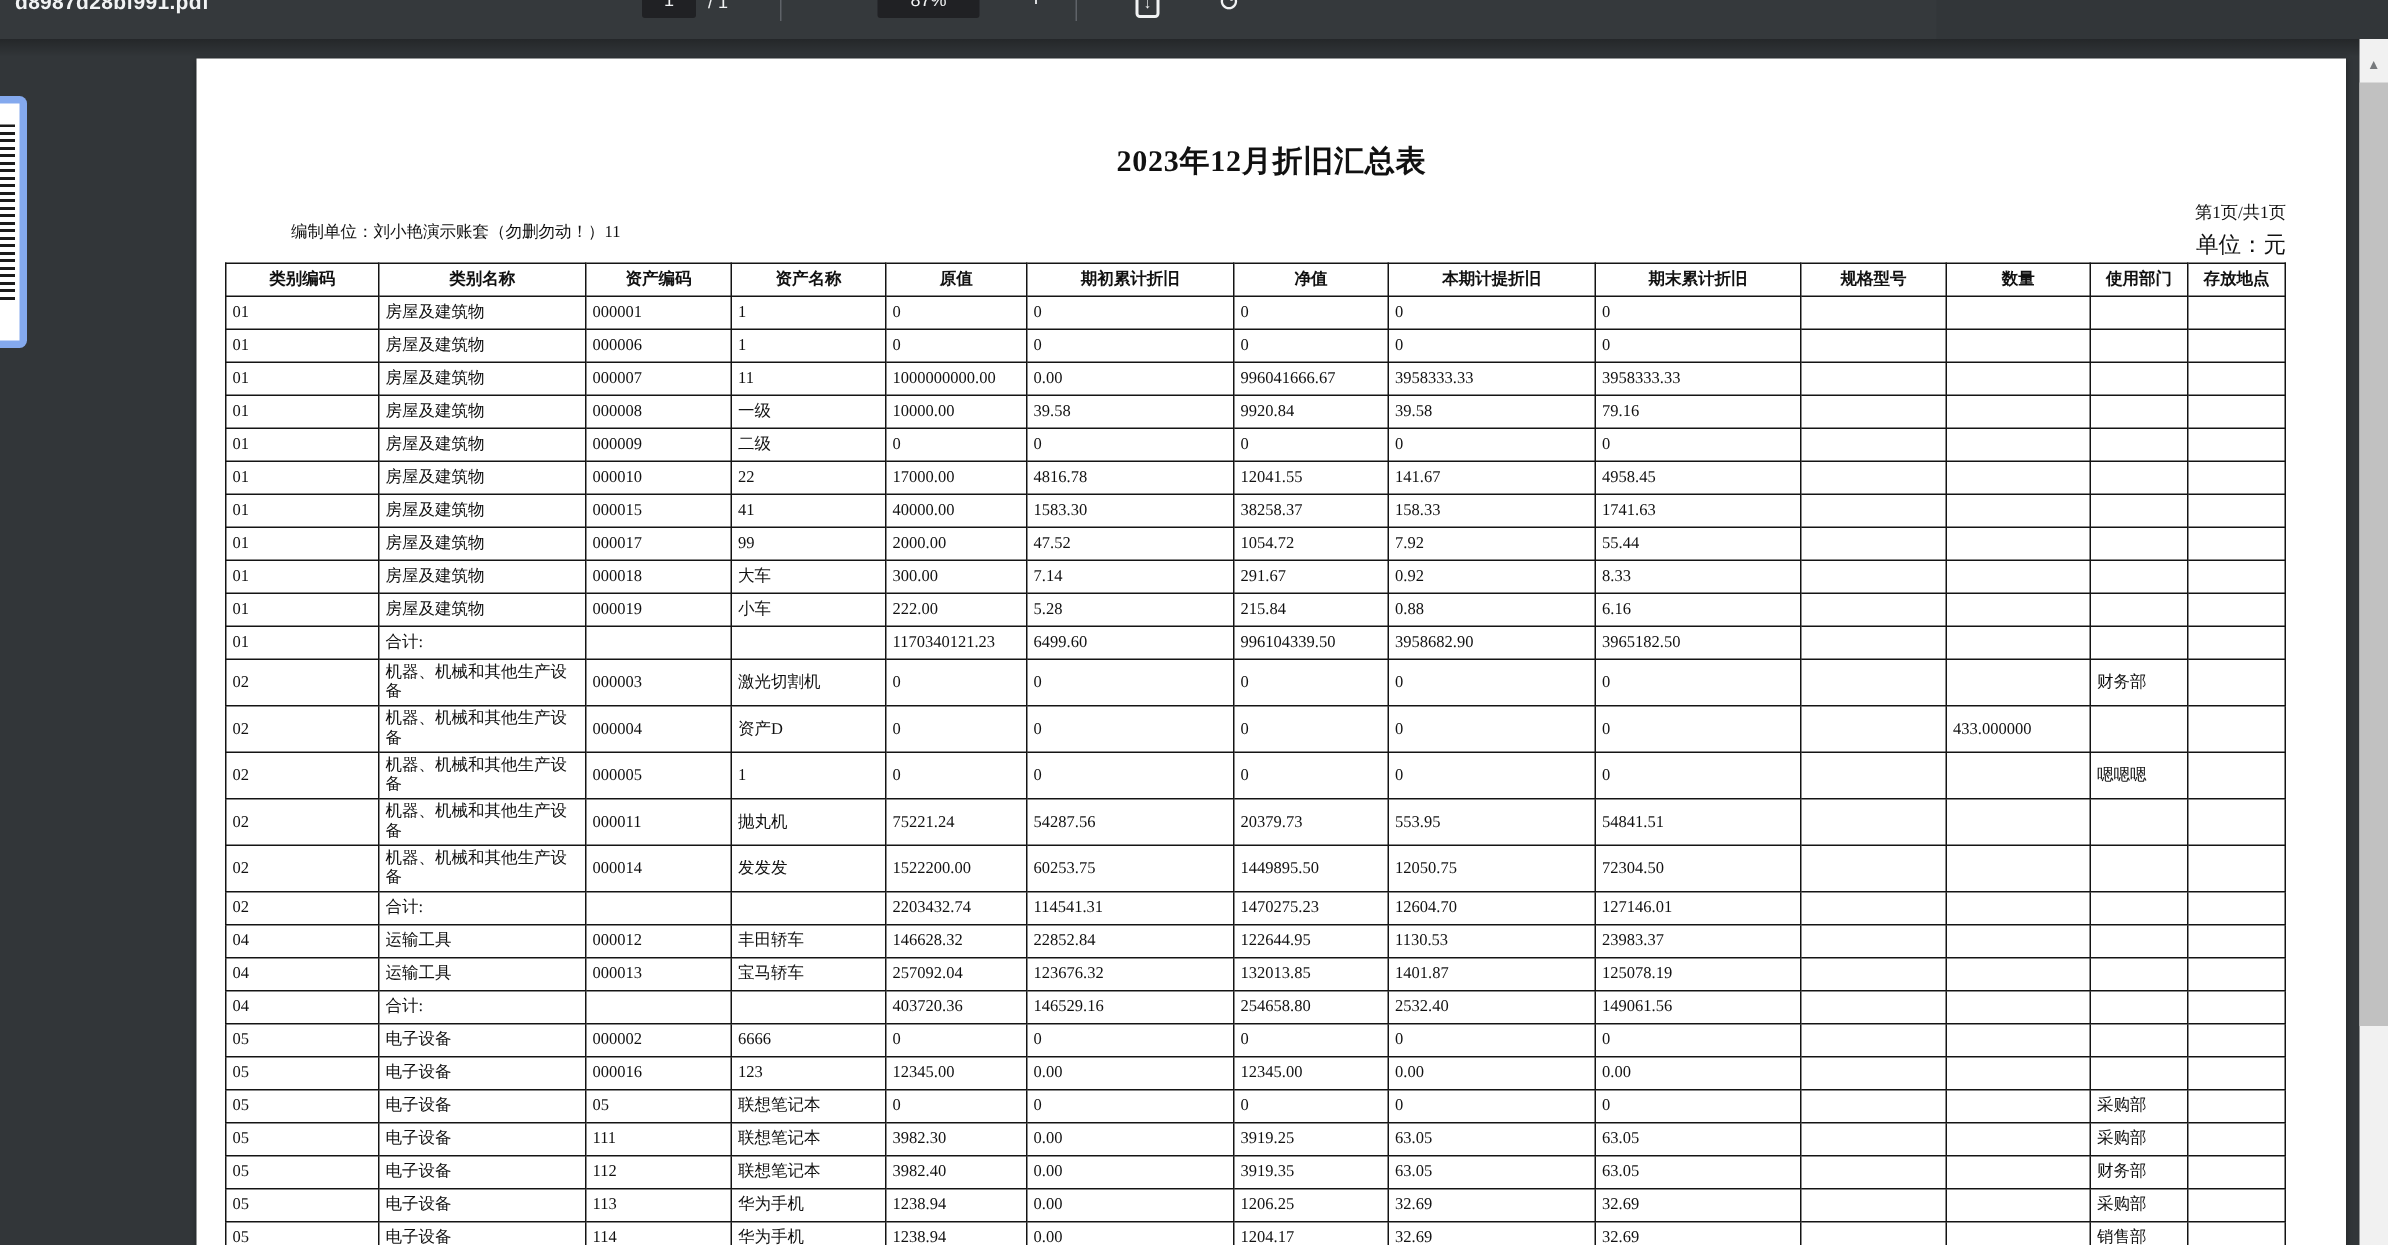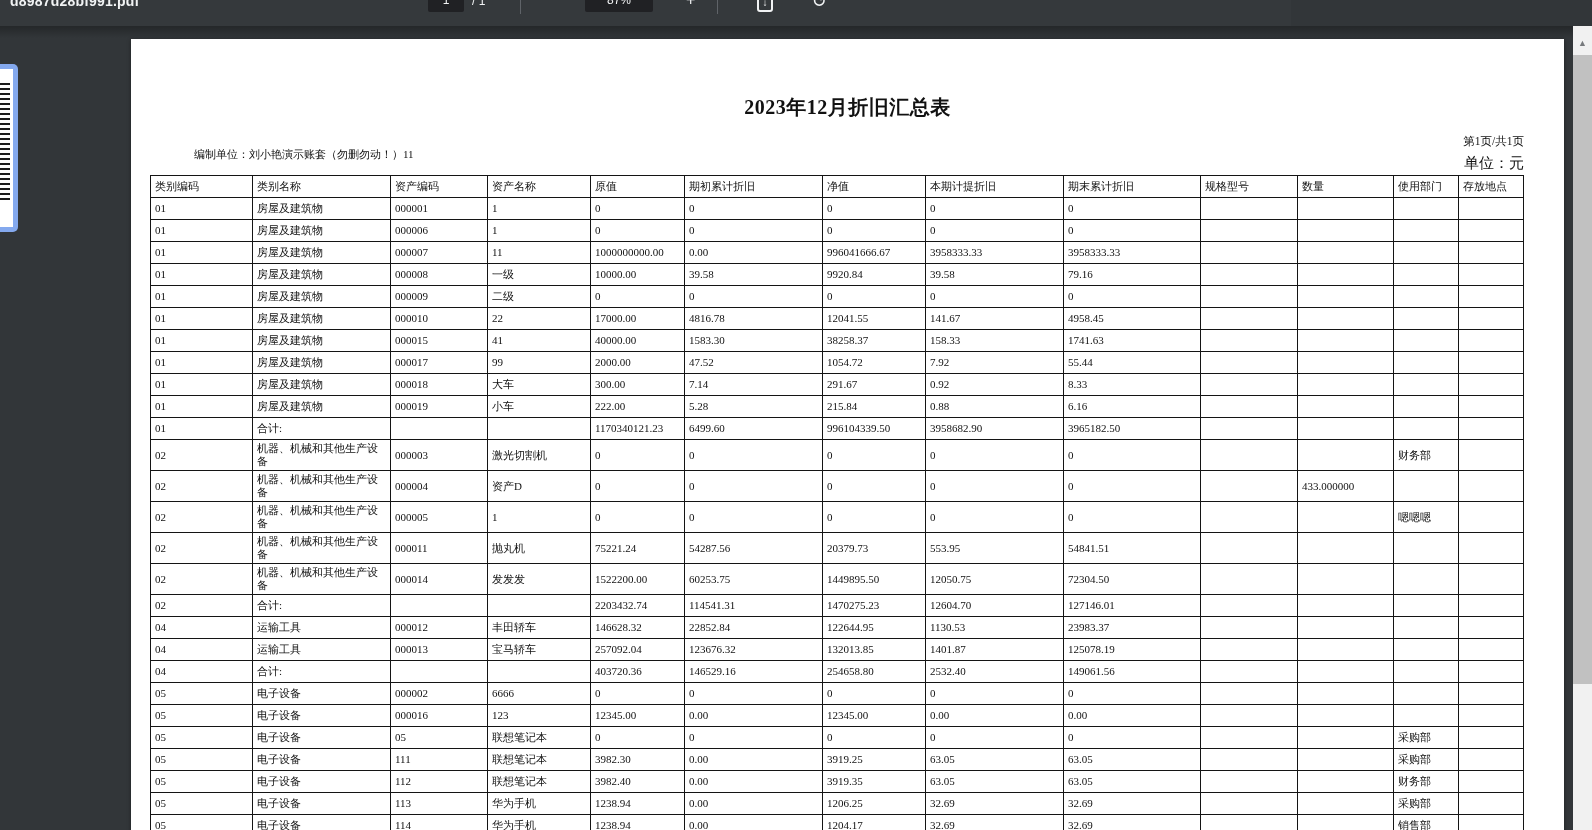--- a/index.html
+++ b/index.html
@@ -63,21 +63,21 @@
   .prepared-by { position:absolute; top:108px; left:19px; font-size:11px;margin-left:44px; }
   .unit-label { position:absolute; top:115px; right:40px; font-size:15px; }
 
   table.dep { position:absolute; left:19px; top:136px; width:1373px;
     border-collapse:collapse; table-layout:fixed; }
   table.dep th, table.dep td {
     border:1px solid #141414; font-size:11px; font-weight:normal;
     padding:2px 4px; line-height:13px; vertical-align:middle;
     overflow:hidden; word-break:break-all;
   }
-  table.dep th { height:22px; text-align:left; }
+  table.dep th { height:22px; text-align:center;font-weight:bold; }
   table.dep td { height:22px; text-align:left; }
 
   
   .scrollbar { position:absolute; right:0; top:0; width:19px; height:100%; background:#f1f1f1; z-index:10; }
   .sb-up { position:absolute; top:12px; left:0; width:100%; text-align:center; color:#777a7d; font-size:9px; }
   .sb-thumb { position:absolute; top:29px; left:0; width:19px; height:629px; background:#c1c1c1; }
 </style>
 </head>
 <body>
 

